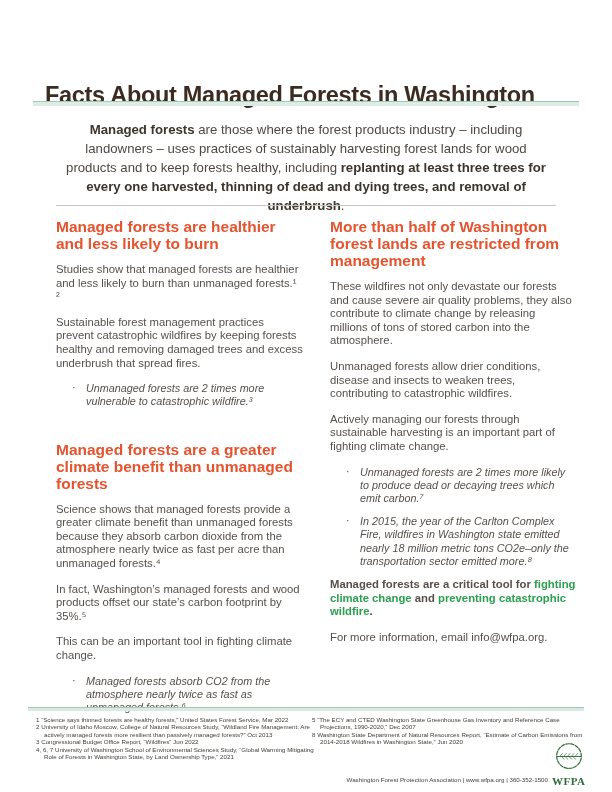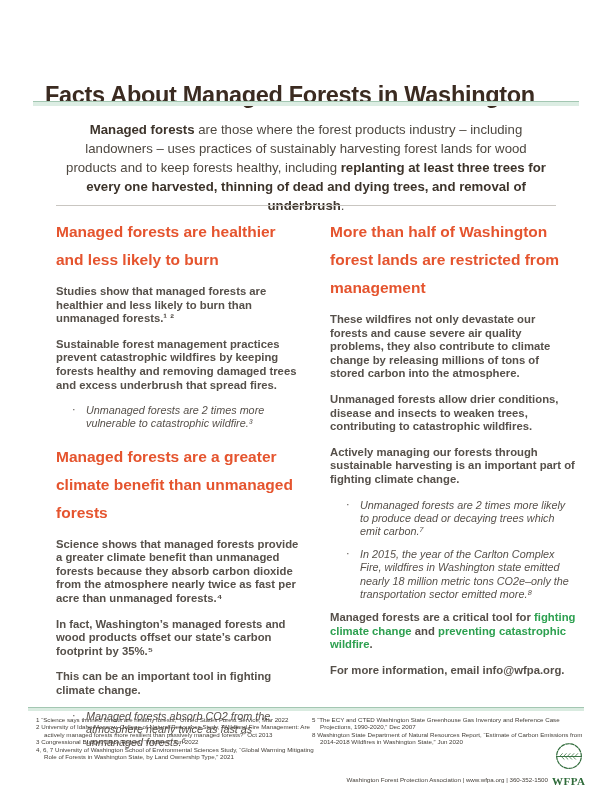--- a/index.html
+++ b/index.html
@@ -21,25 +21,25 @@
   }
   .intro b{color:#3d342b;}
   .section-divider{
     position:absolute;top:205px;left:56px;width:500px;height:0;
     border-top:1px solid #c9c6c1;
   }
   .col{position:absolute;top:218px;}
   .col-left{left:56px;width:247px;}
   .col-right{left:330px;width:246px;}
   .col h2{
-    margin:0 0 11px 0;font-size:15.5px;line-height:28px;font-weight:700;color:#e5542e;
+    margin:0 0 11px 0;font-size:15.5px;line-height:17px;font-weight:700;color:#e5542e;
   }
-  .col h2.mt{margin-top:12px;}
+  .col h2.mt{margin-top:32px;}
   .col p{
-    margin:0 0 12px 0;font-size:11.3px;line-height:13.6px;color:#56504a;font-weight:bold;
+    margin:0 0 12px 0;font-size:11.3px;line-height:13.6px;color:#56504a;
   }
   .bullets{margin:2px 0 4px 0;}
   .bullet{
     position:relative;margin:0 0 10px 30px;padding:0;
     font-size:10.8px;line-height:13.2px;color:#56504a;
   }
   .bullet .dot{
     position:absolute;left:-14px;top:-1px;font-style:normal;text-decoration:none;color:#56504a;
   }
   .bullet i{font-style:italic;}

